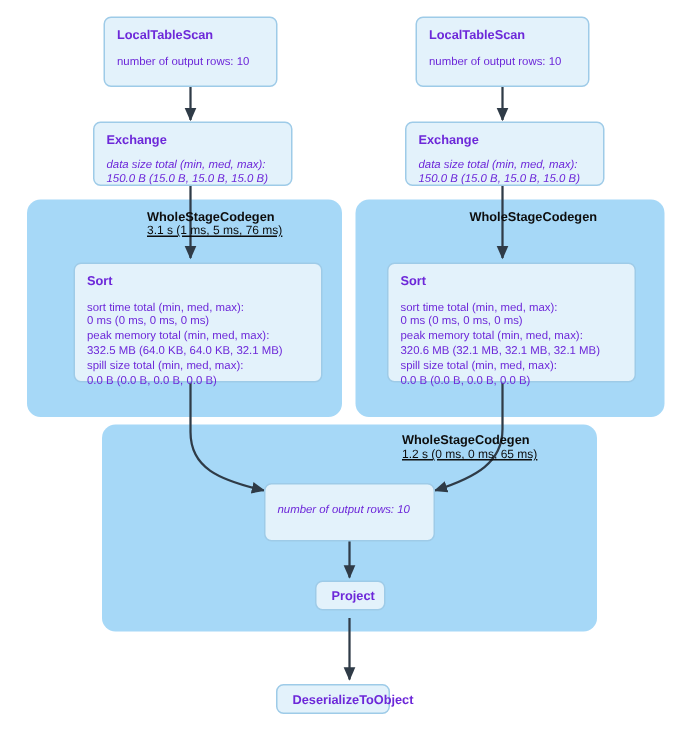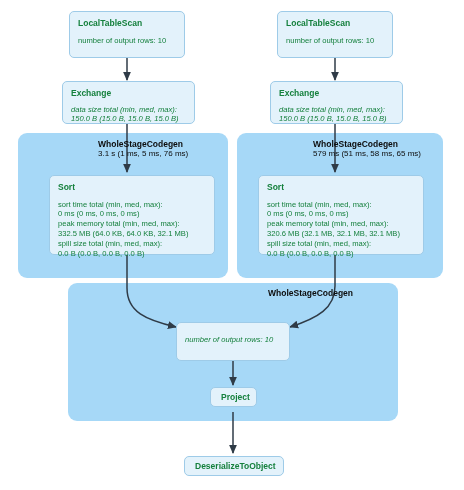--- a/index.html
+++ b/index.html
@@ -31,30 +31,31 @@
   }
   .stage-label .sl-title {
     font-weight: bold;
     font-size: 8.5px;
     display: block;
   }
   .stage-label .sl-metric {
     font-weight: normal;
     font-size: 8px;
     display: block;
+    text-decoration: underline;
   }
   
   .node {
     position: absolute;
     background: #e3f2fb;
     border: 1px solid #9ecbe8;
     border-radius: 5px;
     box-sizing: border-box;
     padding: 6px 8px 6px 8px;
-    color: #15803d;
+    color: #6d28d9;
   }
   .node.plain {
     padding: 4px 10px 4px 10px;
     text-align: right;
   }
   .node-title {
     font-weight: bold;
     font-size: 8.5px;
     line-height: 1.25;
     white-space: nowrap;
@@ -114,25 +115,25 @@
     <line x1="233" y1="412" x2="233" y2="453" stroke="#2f3b47" stroke-width="1.5" marker-end="url(#arrowhead)"></line>
   </svg>
 
   <div class="stage-label" style="left:98px; top:139px; width:124px;">
     <span class="sl-title">WholeStageCodegen</span>
     <span class="sl-metric">3.1 s (1 ms, 5 ms, 76 ms)</span>
   </div>
 
   <div class="stage-label" style="left:313px; top:139px; width:124px;">
     <span class="sl-title">WholeStageCodegen</span>
-    <span class="sl-metric">579 ms (51 ms, 58 ms, 65 ms)</span>
   </div>
 
   <div class="stage-label" style="left:268px; top:288px; width:124px;">
     <span class="sl-title">WholeStageCodegen</span>
+    <span class="sl-metric">1.2 s (0 ms, 0 ms, 65 ms)</span>
   </div>
 
   <div class="node" style="left:69px; top:11px; width:116px; height:47px;">
     <div class="node-title">LocalTableScan</div>
     <div class="node-metrics">number of output rows: 10</div>
   </div>
 
   <div class="node" style="left:277px; top:11px; width:116px; height:47px;">
     <div class="node-title">LocalTableScan</div>
     <div class="node-metrics">number of output rows: 10</div>
@@ -171,17 +172,17 @@
   </div>
 
   <div class="node" style="left:176px; top:322px; width:114px; height:39px;">
     <div class="node-metrics tight">number of output rows: 10</div>
   </div>
 
   <div class="node plain" style="left:210px; top:387px; width:47px; height:20px;">
     <div class="node-title">Project</div>
   </div>
 
-  <div class="node plain" style="left:184px; top:456px; width:100px; height:20px;">
+  <div class="node plain" style="left:184px; top:456px; width:76px; height:20px;">
     <div class="node-title">DeserializeToObject</div>
   </div>
 
 </div>
 
 </body></html>

